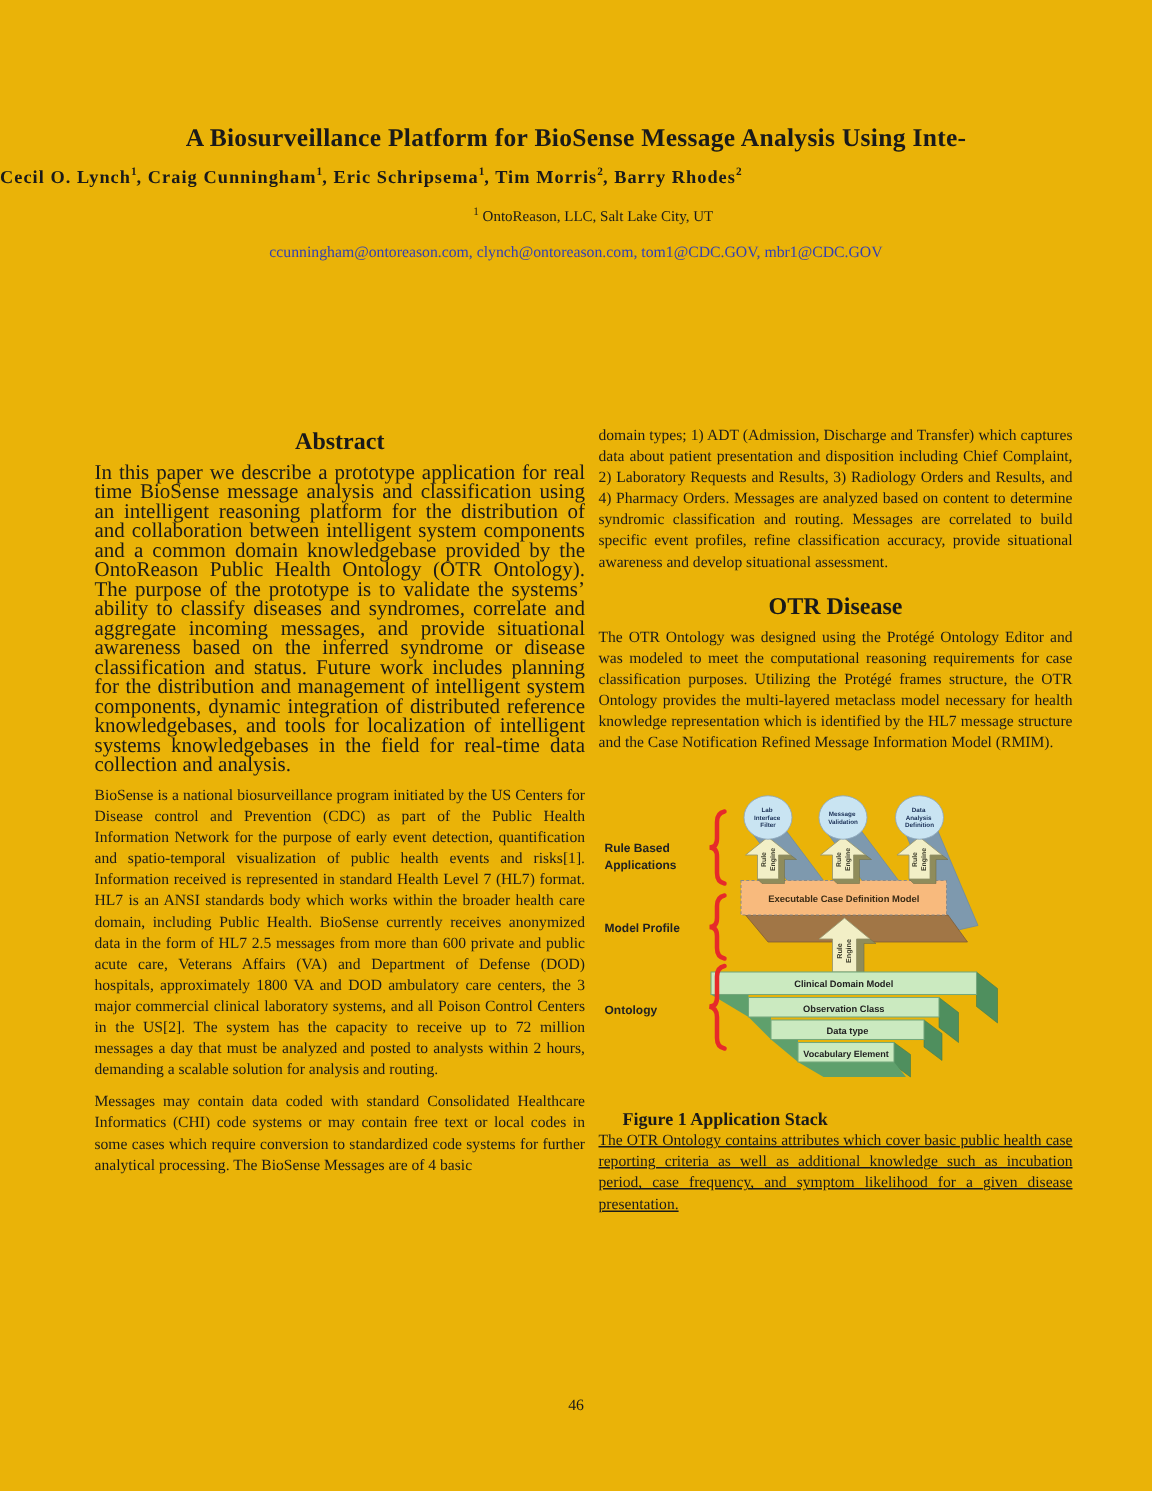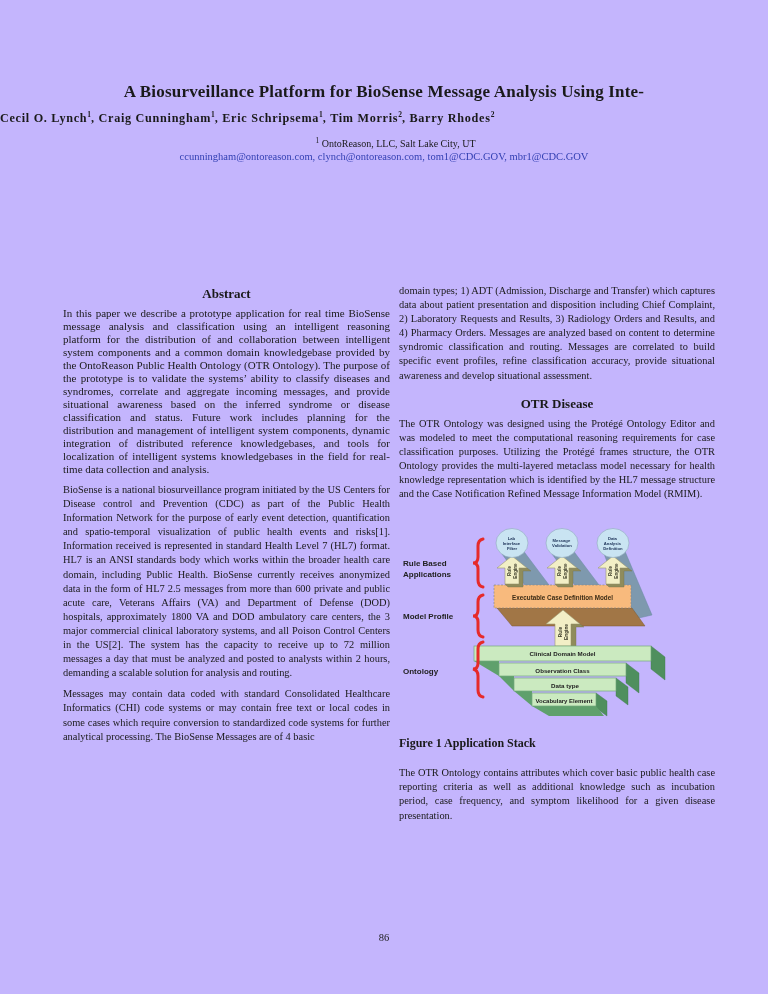--- a/index.html
+++ b/index.html
@@ -1,38 +1,38 @@
 <!DOCTYPE html>
 <html><head>
 <meta charset="utf-8">
 <style>
   html,body{margin:0;padding:0;background:#ffffff;}
   .page{
-    position:relative;width:768px;height:994px;background:#c4b5fd;
+    position:relative;width:768px;height:994px;background:#eab308;
     font-family:"Liberation Serif","DejaVu Serif",serif;color:#1a1a1a;
     overflow:hidden;margin:0 auto;
   }
   .title{margin:82px auto 0;width:662px;font-size:17px;line-height:19.5px;
     font-weight:bold;text-align:center;letter-spacing:0.2px;}
   .authors{margin-top:8px;text-align:left;font-size:12.2px;font-weight:bold;letter-spacing:0.7px;}
   .authors sup,.affil sup{font-size:7.5px;vertical-align:super;letter-spacing:0;}
   .affil{margin-top:10px;text-align:center;font-size:10px;margin-left:23px;}
   .affil.first{margin-top:10px;}
-  .emails{margin-top:2px;text-align:center;font-size:10.5px;color:#3340B3;}
+  .emails{margin-top:13px;text-align:center;font-size:10.5px;color:#3340B3;}
   .col{position:absolute;text-align:justify;}
   .col-left{left:63px;top:286px;width:327px;}
   .col-right{left:399px;top:284px;width:316px;}
-  h2{font-size:13px;text-align:center;margin:0 0 5px 0;font-weight:bold;}
+  h2{font-size:16px;text-align:center;margin:0 0 5px 0;font-weight:bold;}
   h2.spaced{margin-top:13px;}
   p{margin:0 0 7px 0;}
-  .small-text{font-size:11px;line-height:13px;}
+  .small-text{font-size:14px;line-height:13px;}
   .body-text{font-size:10.4px;line-height:14.1px;}
   .figure-wrap{margin-top:24px;}
-  .figure-caption{font-size:12px;font-weight:bold;text-align:left;margin:9px 0 0 0;}
-  .after-figure{margin-top:15px;}
+  .figure-caption{font-size:12px;font-weight:bold;text-align:left;margin:9px 0 0 16px;}
+  .after-figure{text-decoration:underline;}
   .pageno{position:absolute;top:932px;left:0;width:100%;text-align:center;font-size:10.5px;}
   svg .diagram-sans{font-family:"Liberation Sans","DejaVu Sans",sans-serif;}
 </style>
 </head>
 <body>
 
 <div class="page">
 
   <div>
     <div class="title">
@@ -156,14 +156,14 @@
         <text class="diagram-sans" x="4" y="94" font-size="8" font-weight="bold" fill="#222"><tspan>Model Profile</tspan></text>
         <text class="diagram-sans" x="4" y="149" font-size="8" font-weight="bold" fill="#222"><tspan>Ontology</tspan></text>
       </svg>
 
       <div class="figure-caption">Figure 1 Application Stack</div>
     </div>
 
     <p class="body-text after-figure">The OTR Ontology contains attributes which cover basic public health case reporting criteria as well as additional knowledge such as incubation period, case frequency, and symptom likelihood for a given disease presentation.</p>
   </div>
 
-  <div class="pageno">86</div>
+  <div class="pageno">46</div>
 </div>
 
 </body></html>

